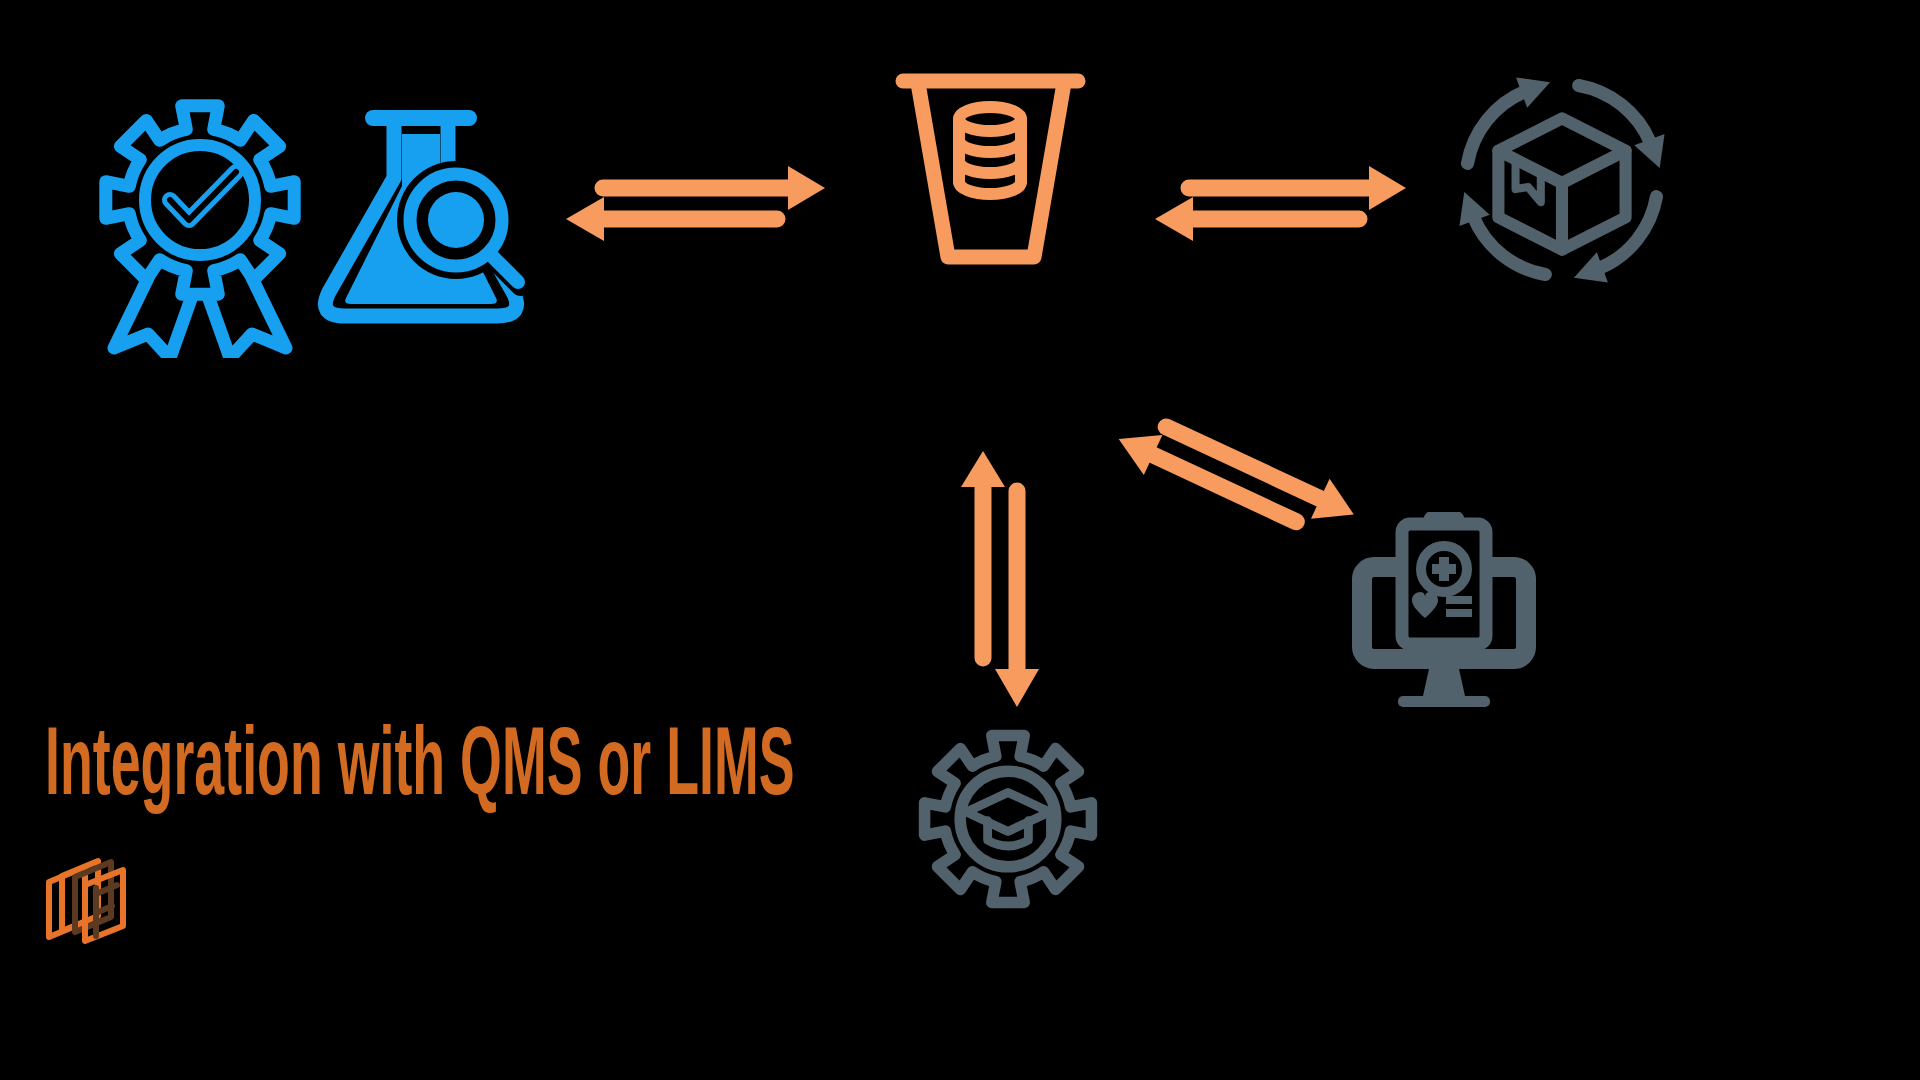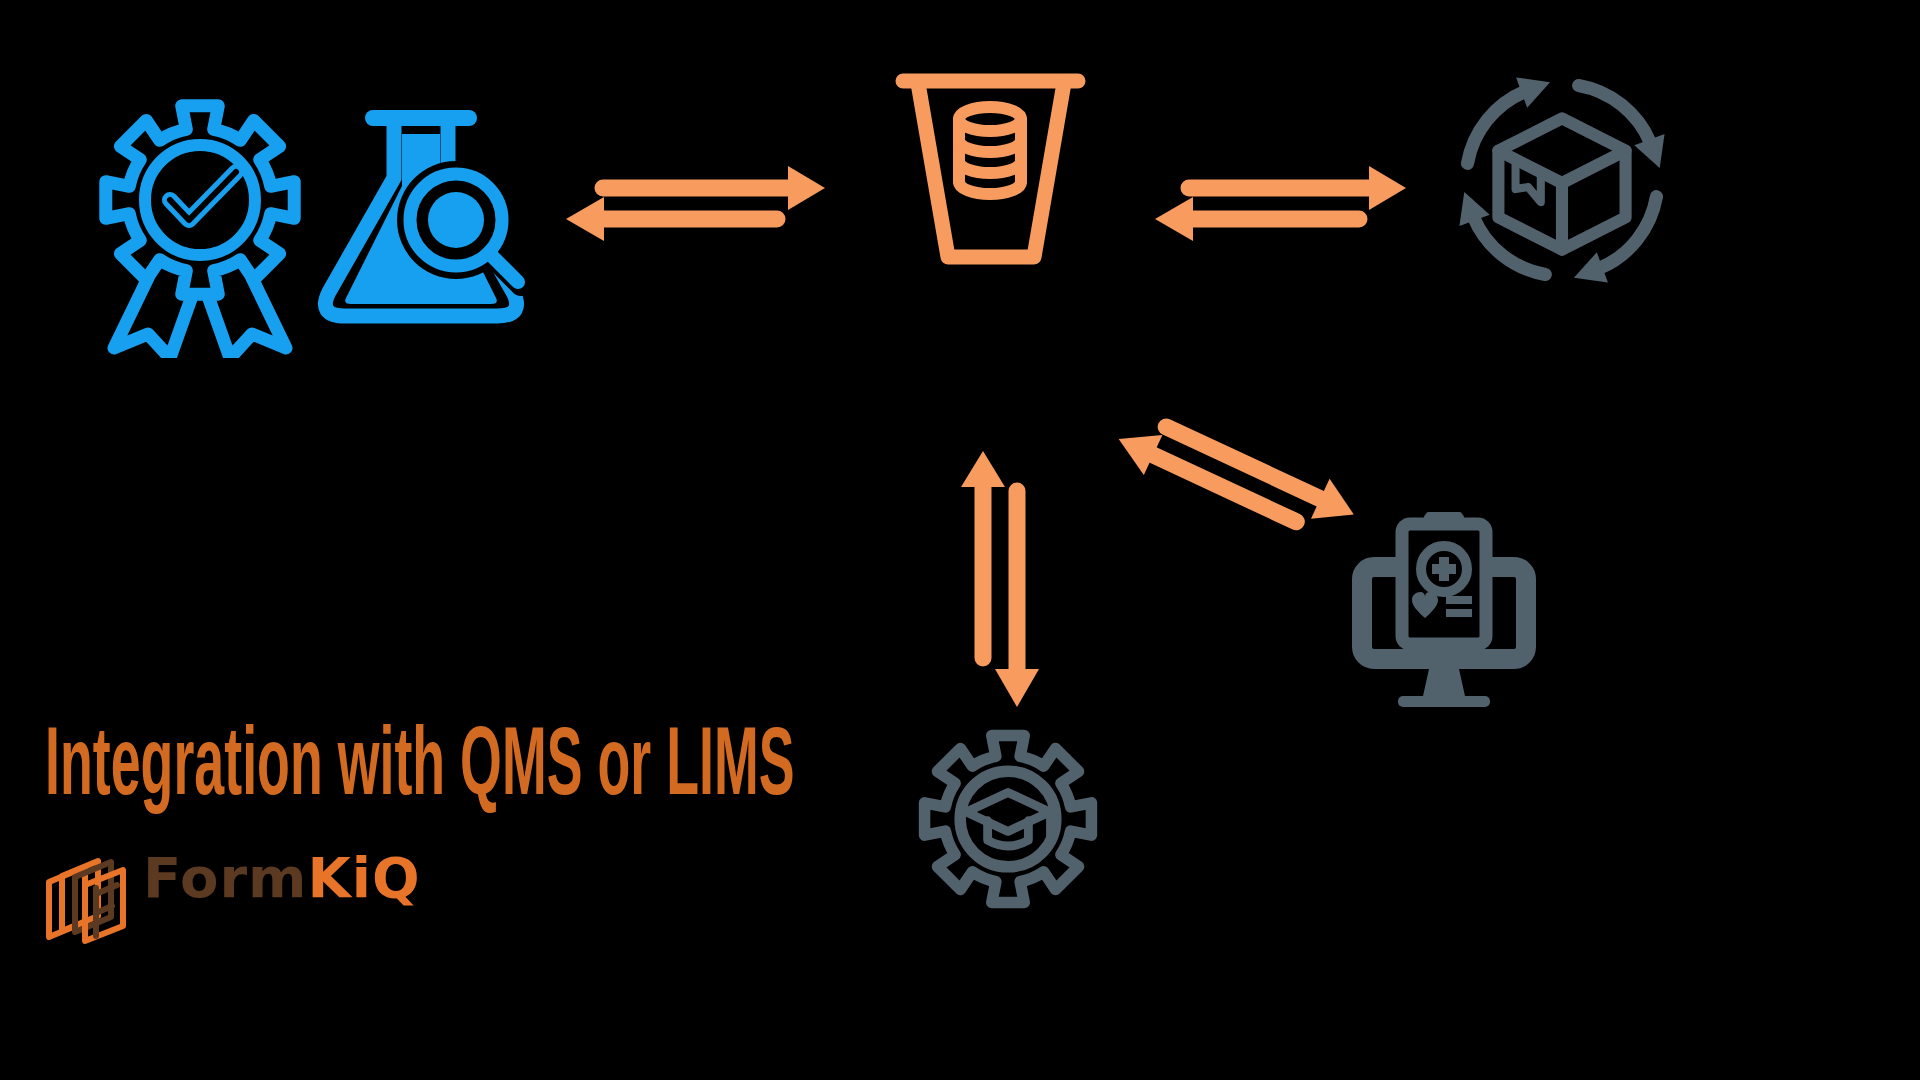--- a/index.html
+++ b/index.html
@@ -161,17 +161,14 @@
 
   <svg class="abs" style="left:45px;top:852px" width="100" height="95" viewBox="0 0 100 95">
     <path class="nofill rnd" stroke="var(--kiq)" stroke-width="6" d="M 4 30 L 40 15 L 40 70 L 4 85 Z"></path>
     <path class="nofill rnd" stroke="var(--kiq)" stroke-width="6" d="M 17 24 L 53 9 L 53 64 L 17 79 Z"></path>
     <path class="nofill rnd" stroke="var(--form)" stroke-width="6" d="M 30 25 L 66 10 L 66 65 L 30 80 Z"></path>
     <path class="nofill rnd" stroke="var(--kiq)" stroke-width="6" d="M 40 33 L 78 18 L 78 74 L 40 89 Z"></path>
     <g>
       <path class="nofill rnd" stroke="var(--form)" stroke-width="6" d="M 51 36 L 51 84 M 51 42 L 72 33 M 51 61 L 67 54"></path>
     </g>
   </svg>
-  <div class="brand-text">
-    <span class="brand-form">Form</span><span class="brand-kiq">KiQ</span>
-  </div>
 
 </div>
 
 </body></html>

